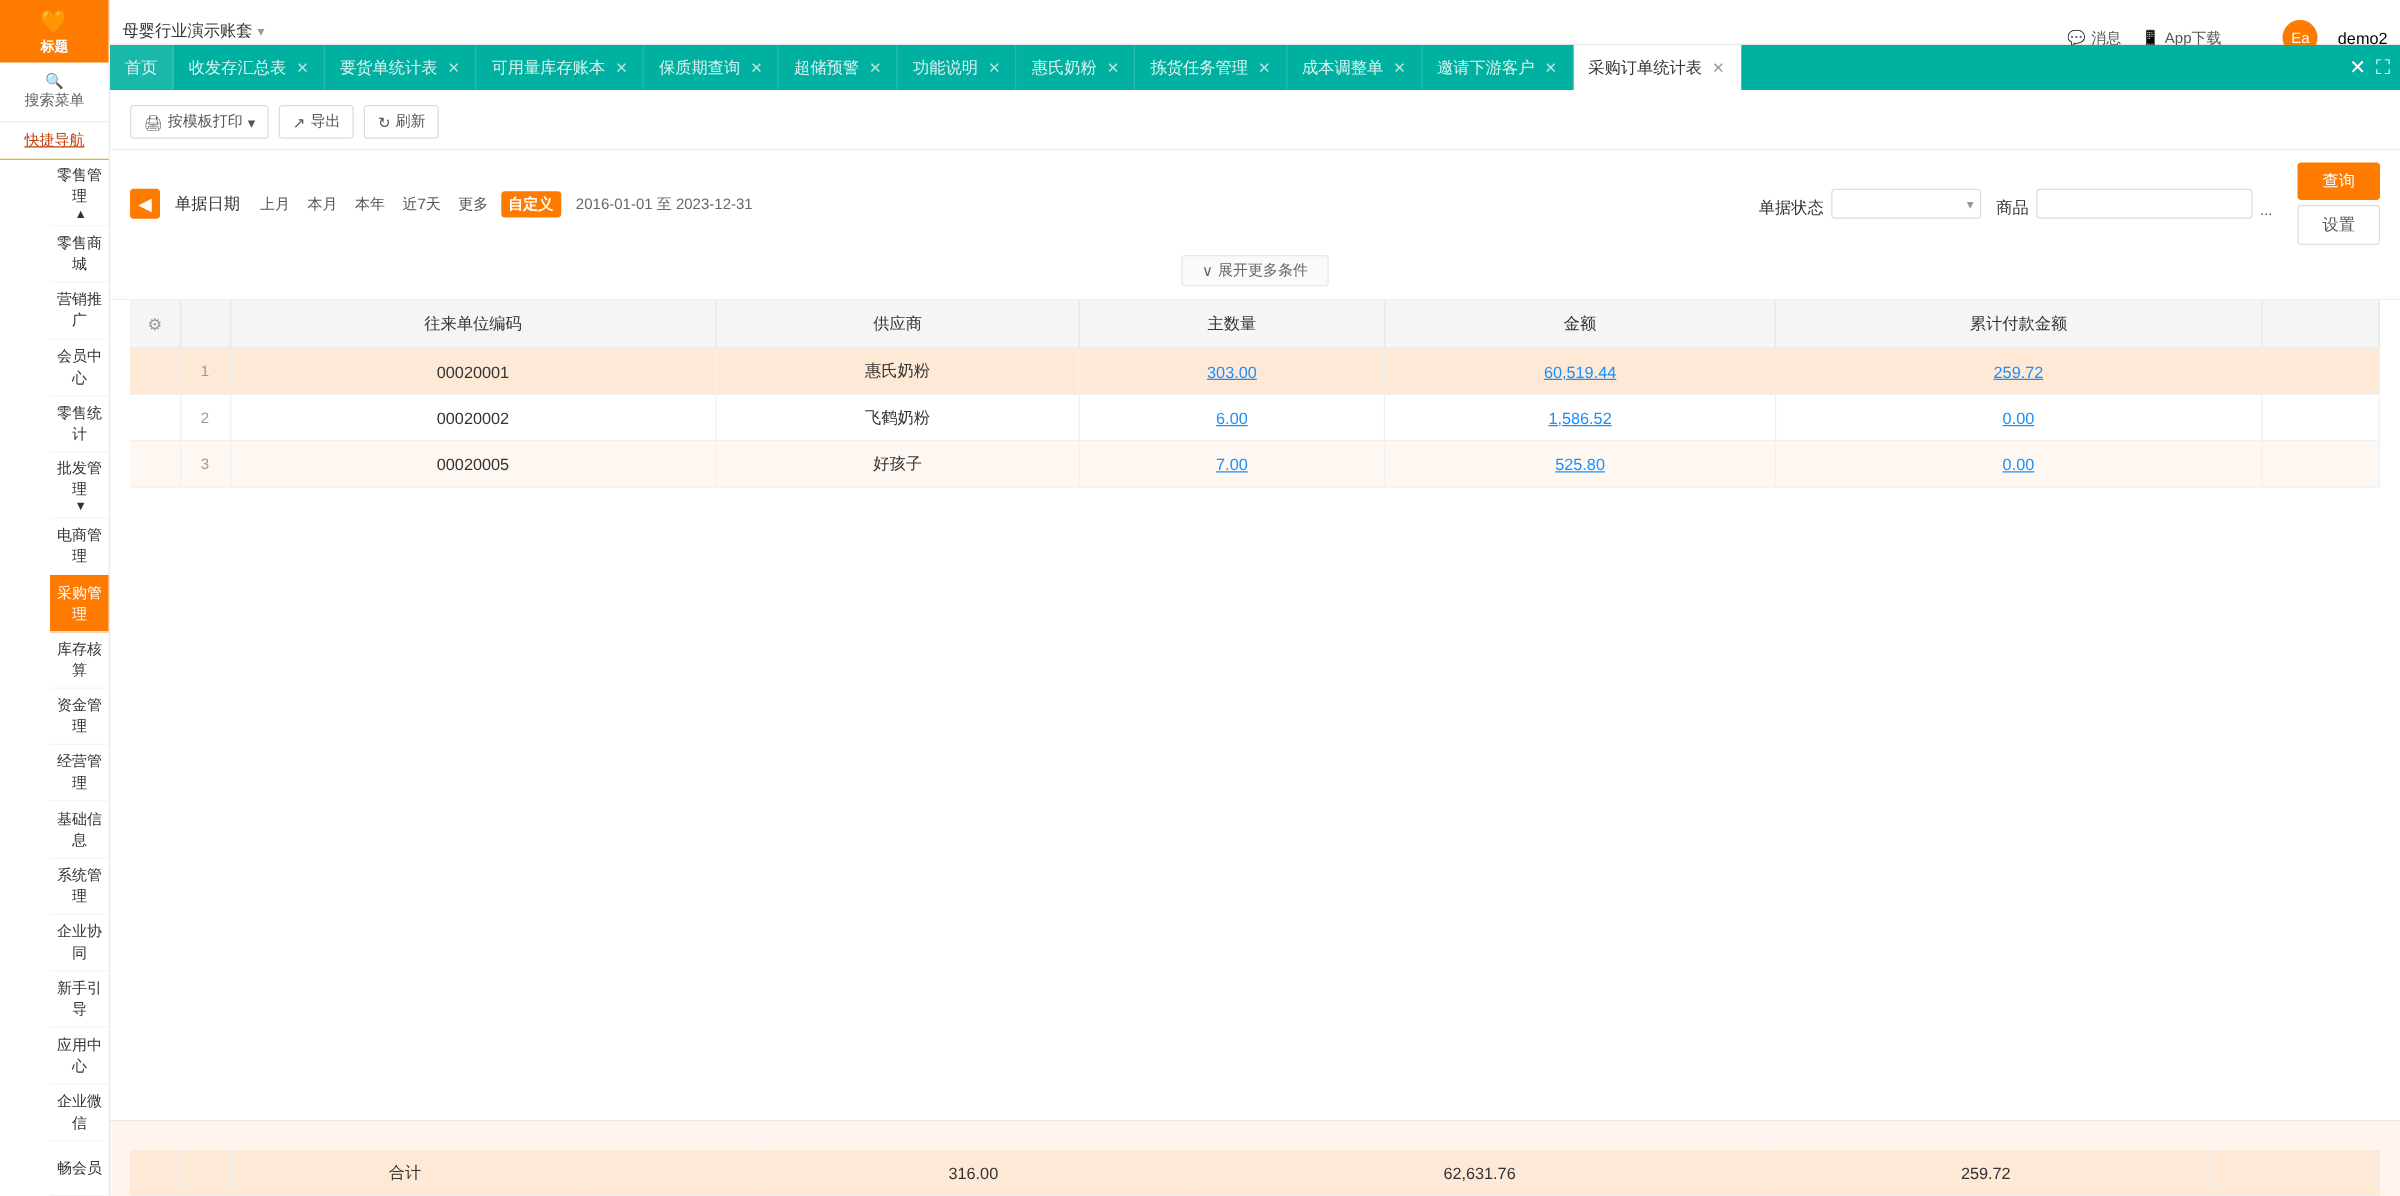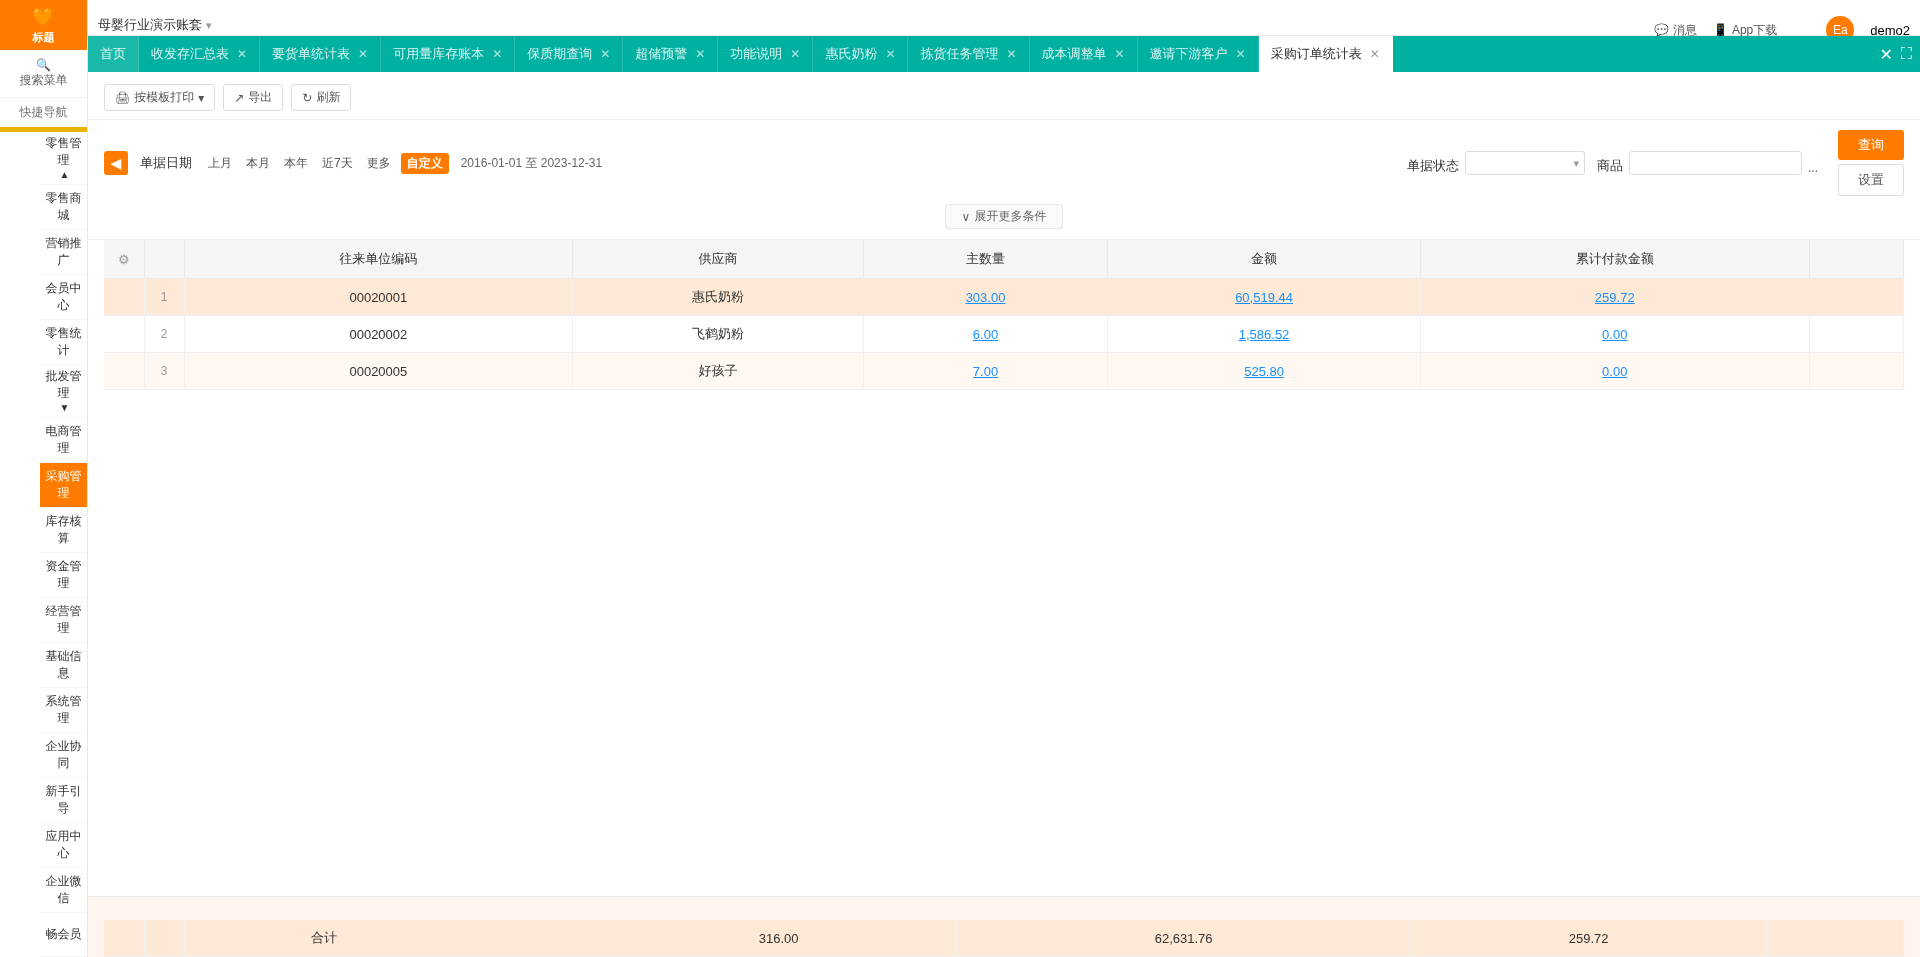--- a/index.html
+++ b/index.html
@@ -38,24 +38,25 @@
       padding: 8px 4px;
       text-align: center;
       color: #666;
       font-size: 12px;
       cursor: pointer;
       border-bottom: 1px solid #f0f0f0;
     }
     .sidebar-nav-label {
       padding: 6px 4px;
       text-align: center;
-      color: #737373;
-      font-size: 12px;
-      cursor: pointer;
-      border-bottom: 5px solid #eab308;
+      color: #c2410c;
+      font-size: 12px;
+      cursor: pointer;
+      border-bottom: 1px solid #eab308;
+      text-decoration: underline;
     }
     .sidebar-item {
       padding: 10px 4px;
       text-align: center;
       color: #333;
       font-size: 12px;
       cursor: pointer;
       border-bottom: 1px solid #f5f5f5;
       display: flex;
       align-items: center;

